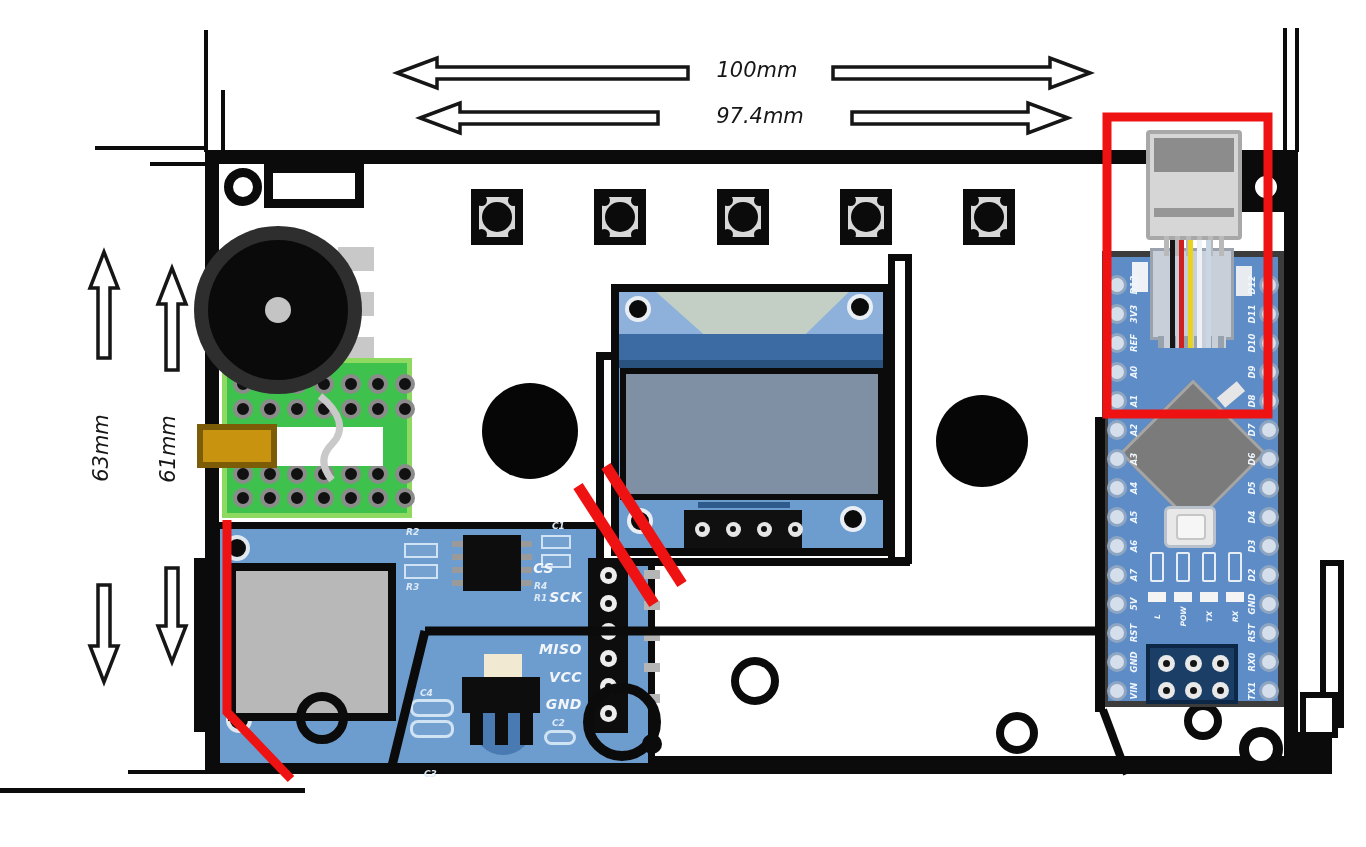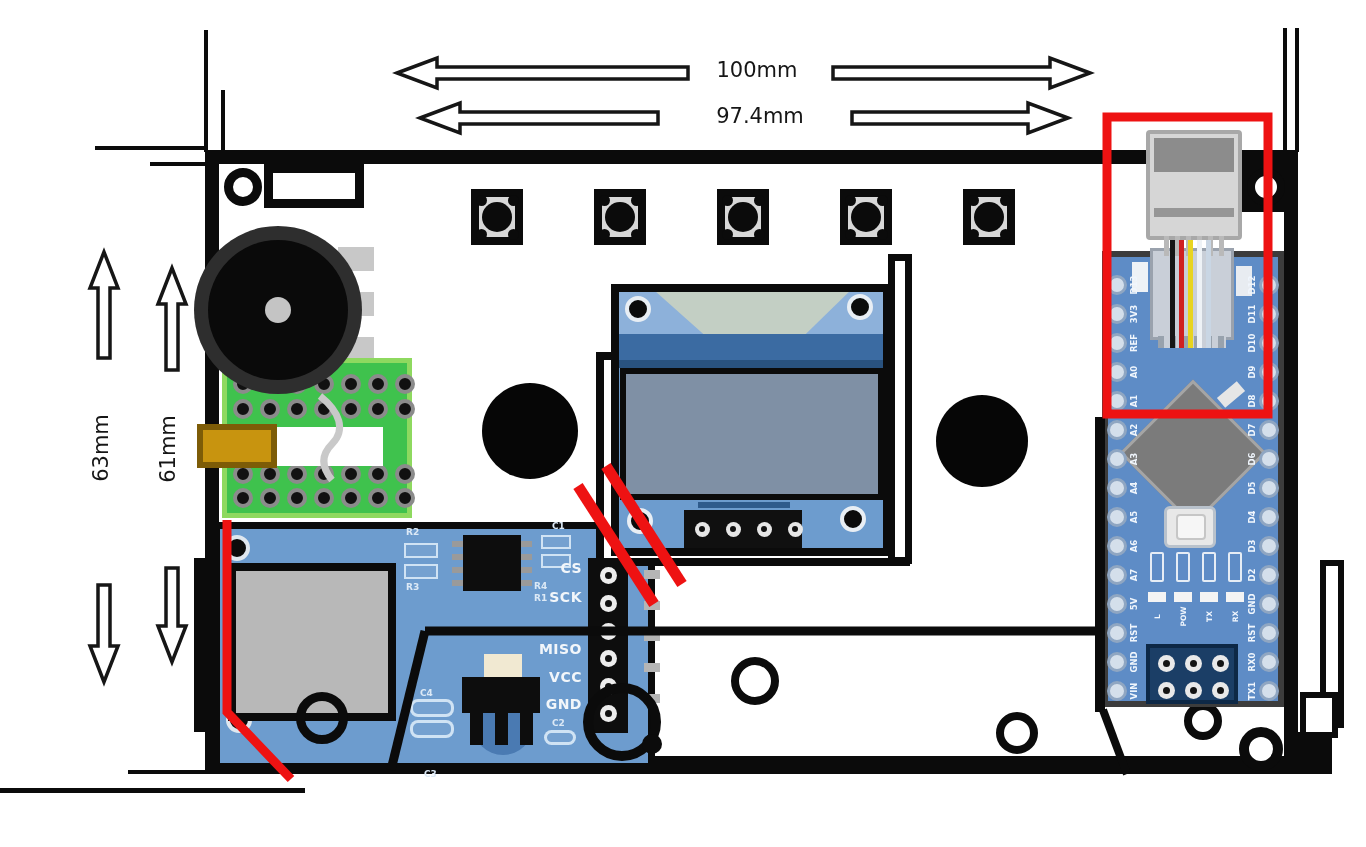--- a/index.html
+++ b/index.html
@@ -1,17 +1,17 @@
 <!DOCTYPE html>
 <html><head>
 <meta charset="utf-8">
 <style>
   html,body{margin:0;padding:0;background:#fff;}
   #canvas{position:relative;width:1366px;height:847px;background:#fff;overflow:hidden;
-          font-family:"DejaVu Sans","Liberation Sans",sans-serif;}
+          font-family:"DejaVu Sans","Liberation Sans",sans-serif;font-style:italic;}
   .abs{position:absolute;box-sizing:border-box;}
   svg.layer{position:absolute;left:0;top:0;width:1366px;height:847px;pointer-events:none;}
   .dimtext{font-size:21px;font-weight:500;color:#161616;text-align:center;}
   .rot{transform:rotate(-90deg);}
   .blk{background:#0b0b0b;}
   .ring{border-style:solid;border-color:#0b0b0b;border-radius:50%;background:#fff;}
   .reflabel{font-size:9px;font-weight:bold;color:#dce9f6;}
   .pinlabel{font-size:14px;font-weight:bold;color:#f2f6fa;text-align:right;letter-spacing:.5px;}
   .capsule{border:3px solid rgba(225,238,250,.85);border-radius:8px;background:rgba(255,255,255,.06);}
   .resistor{border:2px solid rgba(225,238,250,.85);background:rgba(255,255,255,.06);}
@@ -238,21 +238,21 @@
     <div class="abs" style="left: 605px; top: 628px; width: 7px; height: 7px; border-radius: 50%; background: rgb(17, 17, 17); z-index: 5;"></div>
     <div class="abs" style="left: 644px; top: 632px; width: 16px; height: 9px; background: rgb(181, 181, 181); z-index: 4;"></div>
     <div class="abs" style="left: 600px; top: 650px; width: 17px; height: 17px; border-radius: 50%; background: rgb(237, 237, 237); z-index: 5;"></div>
     <div class="abs" style="left: 605px; top: 655px; width: 7px; height: 7px; border-radius: 50%; background: rgb(17, 17, 17); z-index: 5;"></div>
     <div class="abs" style="left: 644px; top: 663px; width: 16px; height: 9px; background: rgb(181, 181, 181); z-index: 4;"></div>
     <div class="abs" style="left: 600px; top: 678px; width: 17px; height: 17px; border-radius: 50%; background: rgb(237, 237, 237); z-index: 5;"></div>
     <div class="abs" style="left: 605px; top: 683px; width: 7px; height: 7px; border-radius: 50%; background: rgb(17, 17, 17); z-index: 5;"></div>
     <div class="abs" style="left: 644px; top: 694px; width: 16px; height: 9px; background: rgb(181, 181, 181); z-index: 4;"></div>
     <div class="abs" style="left: 600px; top: 705px; width: 17px; height: 17px; border-radius: 50%; background: rgb(237, 237, 237); z-index: 5;"></div>
     <div class="abs" style="left: 605px; top: 710px; width: 7px; height: 7px; border-radius: 50%; background: rgb(17, 17, 17); z-index: 5;"></div>
-    <div class="abs pinlabel" style="left: 520px; top: 560px; width: 62px; z-index: 4;">CS</div>
+    <div class="abs pinlabel" style="left: 492px; top: 560px; width: 62px; z-index: 4;">CS</div>
     <div class="abs pinlabel" style="left: 520px; top: 589px; width: 62px; z-index: 4;">SCK</div>
     <div class="abs pinlabel" style="left: 520px; top: 641px; width: 62px; z-index: 4;">MISO</div>
     <div class="abs pinlabel" style="left: 520px; top: 669px; width: 62px; z-index: 4;">VCC</div>
     <div class="abs pinlabel" style="left: 520px; top: 696px; width: 62px; z-index: 4;">GND</div>
     <div class="abs" style="left: 695px; top: 522px; width: 15px; height: 15px; border-radius: 50%; background: rgb(230, 230, 230); z-index: 4;"></div>
     <div class="abs" style="left: 699px; top: 526px; width: 6px; height: 6px; border-radius: 50%; background: rgb(17, 17, 17); z-index: 4;"></div>
     <div class="abs" style="left: 726px; top: 522px; width: 15px; height: 15px; border-radius: 50%; background: rgb(230, 230, 230); z-index: 4;"></div>
     <div class="abs" style="left: 730px; top: 526px; width: 6px; height: 6px; border-radius: 50%; background: rgb(17, 17, 17); z-index: 4;"></div>
     <div class="abs" style="left: 757px; top: 522px; width: 15px; height: 15px; border-radius: 50%; background: rgb(230, 230, 230); z-index: 4;"></div>
     <div class="abs" style="left: 761px; top: 526px; width: 6px; height: 6px; border-radius: 50%; background: rgb(17, 17, 17); z-index: 4;"></div>

